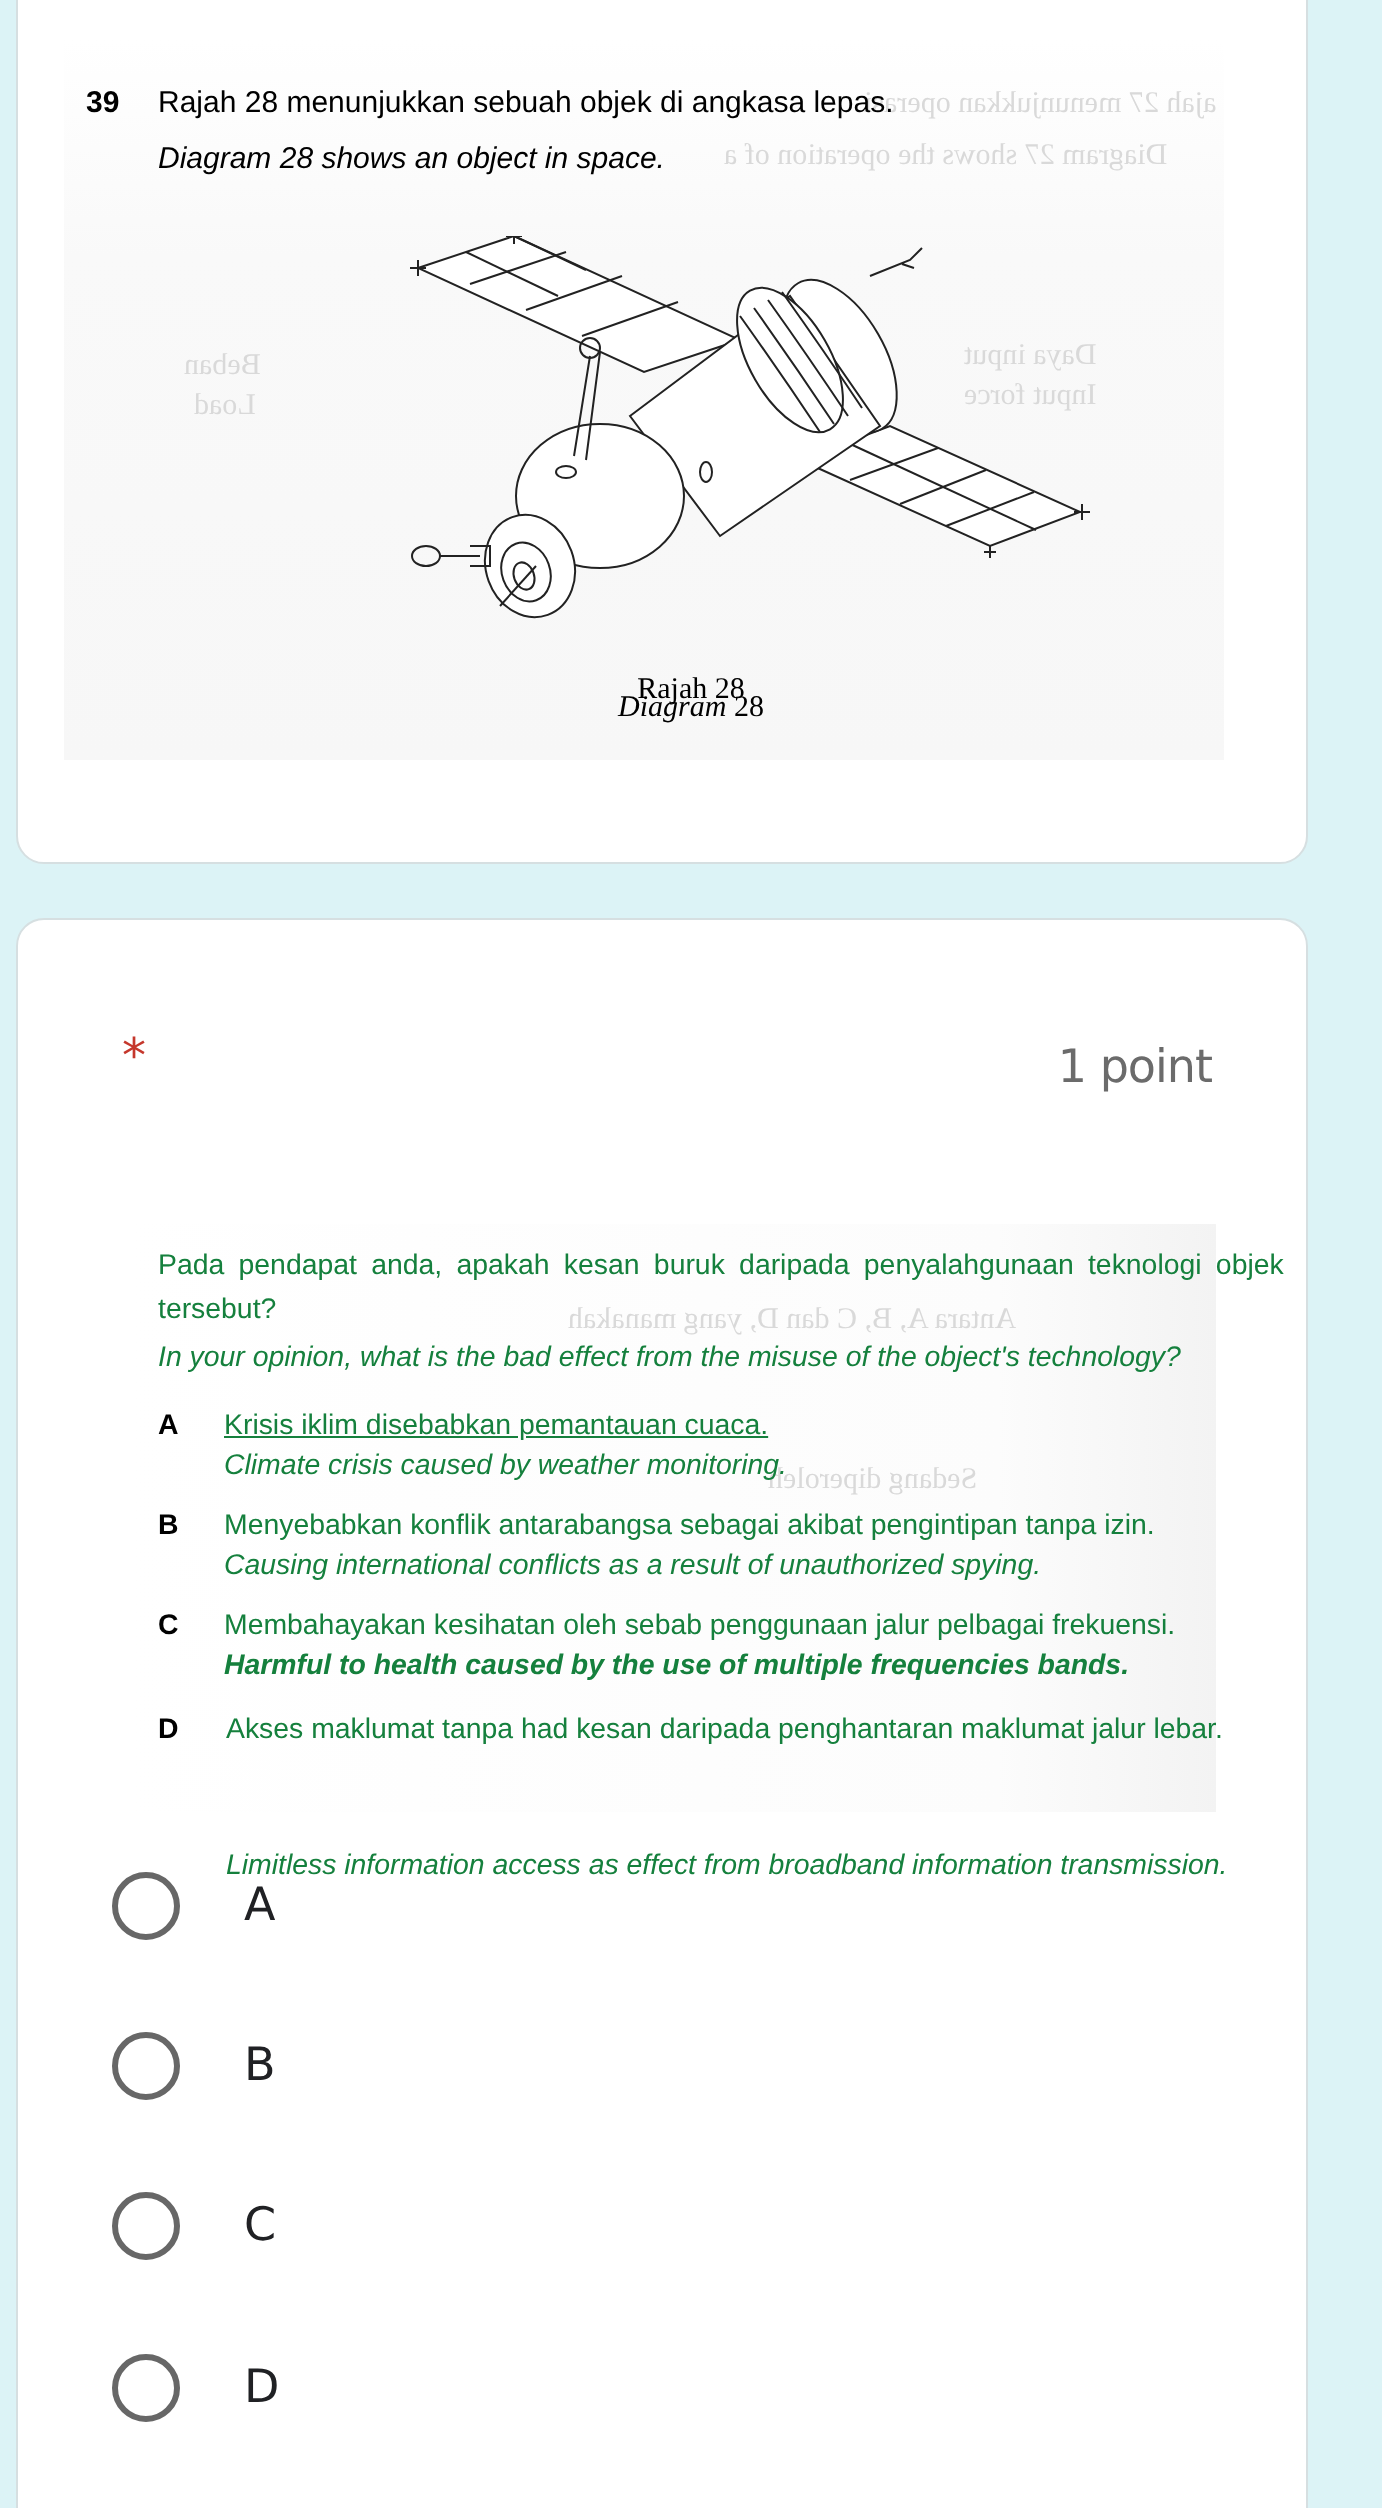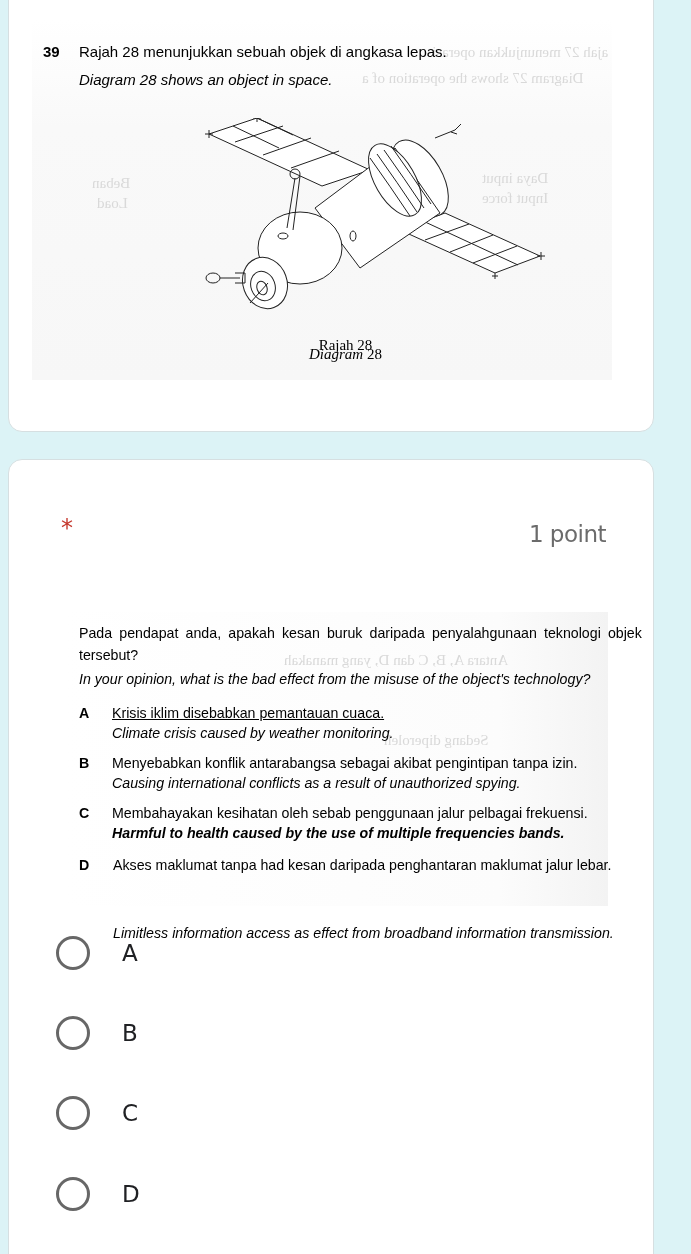--- a/index.html
+++ b/index.html
@@ -34,21 +34,21 @@
     font-size: 15px; transform: scaleX(-1); white-space: nowrap;
   }
 
   .caption { position: absolute; left: 0; width: 100%; text-align: center; font-size: 15px; font-family: "Liberation Serif", serif; color: #000000; }
 
   
   .req { position: absolute; left: 61px; top: 514px; color: #c5372c; font-size: 24px; font-family: "DejaVu Sans", sans-serif; }
   .points { position: absolute; right: 85px; top: 521px; color: #6b6b6b; font-size: 23px; font-family: "DejaVu Sans", sans-serif; letter-spacing: -0.5px; }
 
   #scan2 { left: 64px; top: 612px; width: 544px; height: 294px; background: linear-gradient(90deg, #ffffff 0%, #fcfcfc 80%, #f3f3f3 100%); }
-  .s2 { position: absolute; font-size: 14.2px; white-space: nowrap; color: #000000; }
+  .s2 { position: absolute; font-size: 14.2px; white-space: nowrap; color: #15803d; }
   .s2.it { font-style: italic; }
   .optletter { position: absolute; font-weight: bold; font-size: 14.2px; }
 
   .radio-row { position: absolute; left: 56px; height: 44px; display: flex; align-items: center; cursor: pointer; }
   .radio {
     width: 34px; height: 34px; border-radius: 50%;
     border: 3px solid #676767; box-sizing: border-box;
   }
   .radio-label { margin-left: 32px; font-size: 23px; color: #202124; font-family: "DejaVu Sans", sans-serif; }
 </style>

